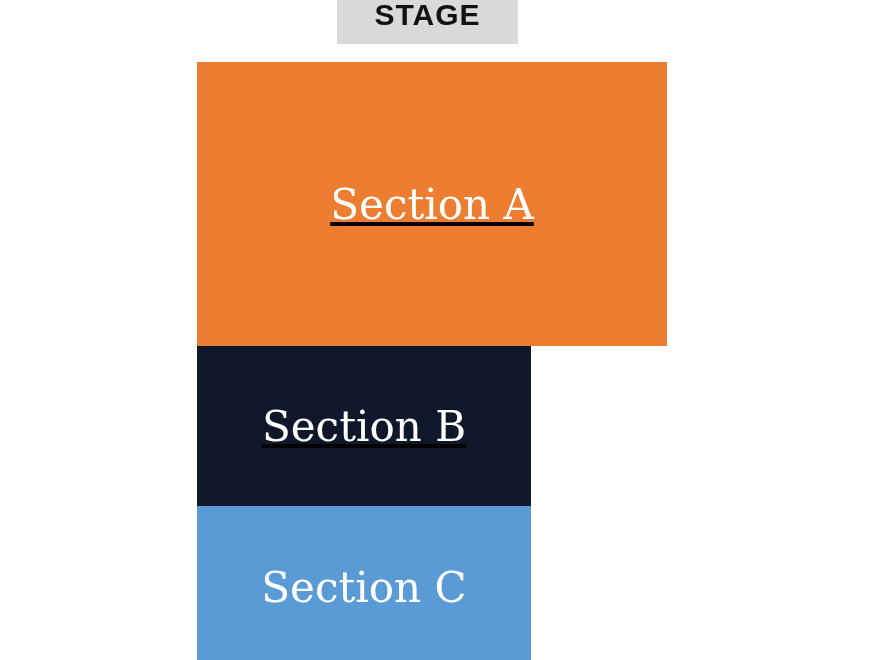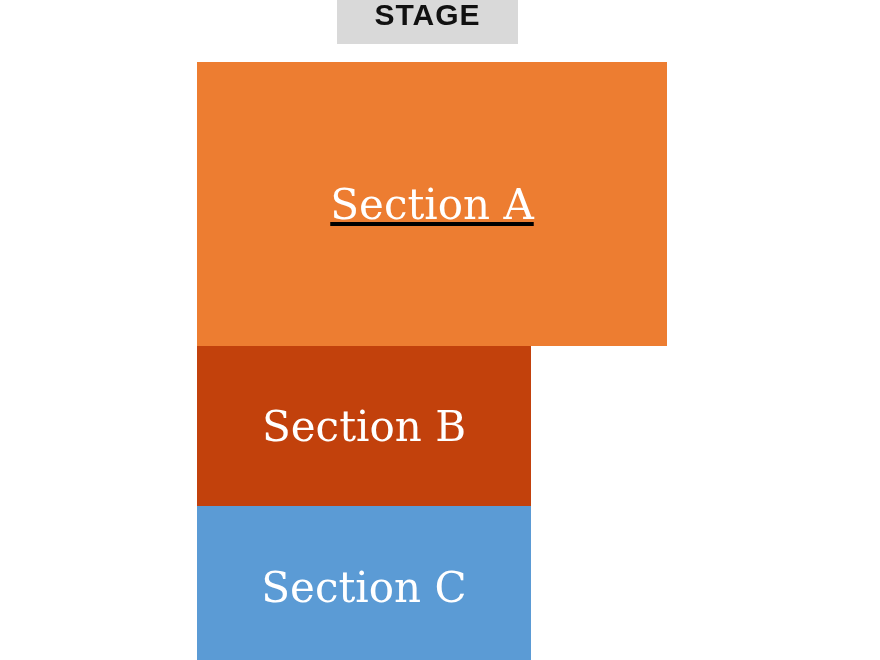--- a/index.html
+++ b/index.html
@@ -54,21 +54,21 @@
 <div class="canvas">
 
   <div class="stage-box" style="background-color: rgb(217, 217, 217);">
     <span class="stage-label">STAGE</span>
   </div>
 
   <div class="section section-a" style="background-color: rgb(237, 125, 49); text-decoration: underline;">
     <span class="section-label">Section A</span>
   </div>
 
-  <div class="section section-b" style="background-color: #c2410c;">
+  <div class="section section-b" style="background-color: #0f172a; text-decoration: underline;">
     <span class="section-label">Section B</span>
   </div>
 
   <div class="section section-c" style="background-color: rgb(91, 155, 213);">
     <span class="section-label">Section C</span>
   </div>
 
 </div>
 
 </body></html>

